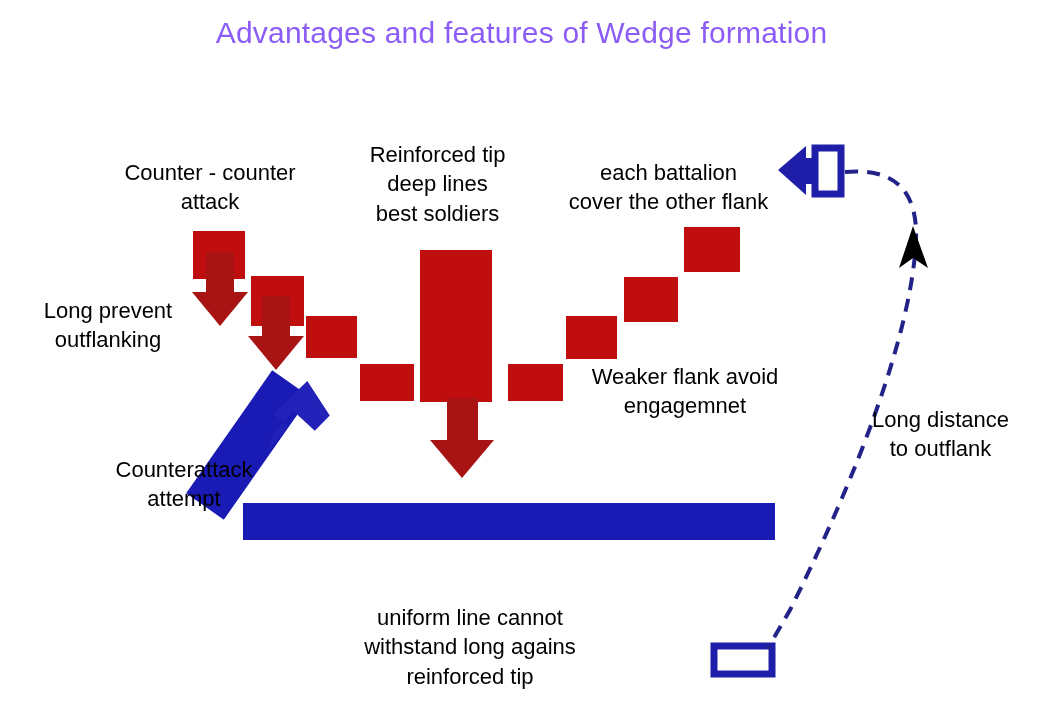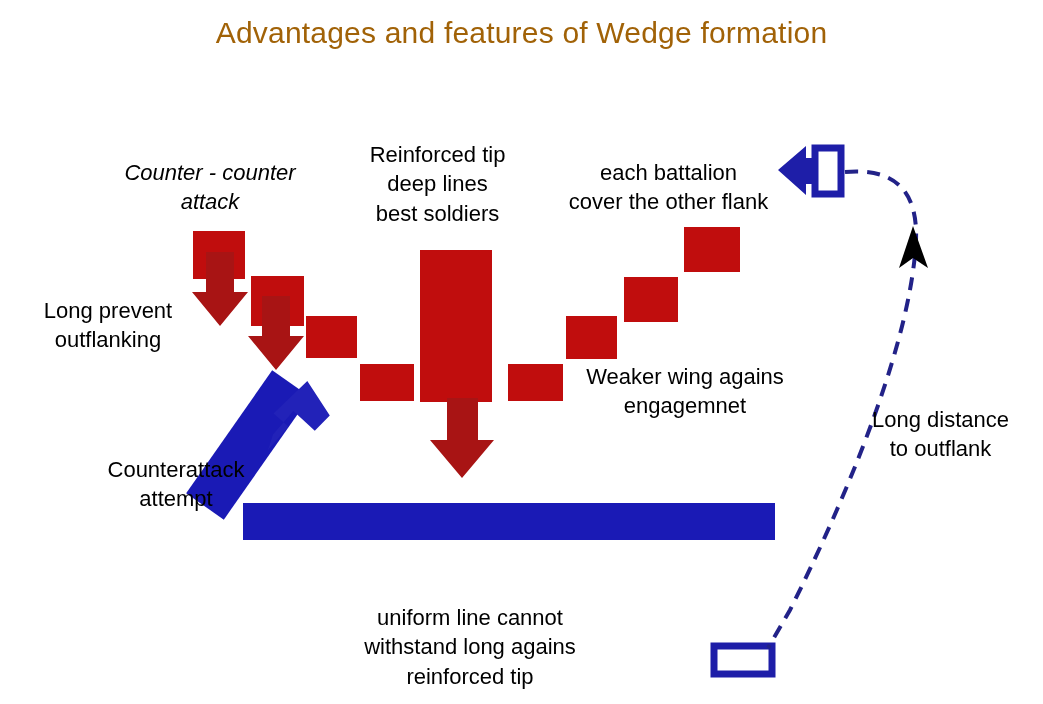--- a/index.html
+++ b/index.html
@@ -17,21 +17,21 @@
     background: #ffffff;
     overflow: hidden;
   }
   .title {
     position: absolute;
     left: 0;
     top: 16px;
     width: 1043px;
     text-align: center;
     font-size: 30px;
-    color: #a16207;
+    color: #8b5cf6;
     letter-spacing: 0.2px;
   }
   .lbl {
     position: absolute;
     font-size: 22px;
     line-height: 1.33;
     color: #000000;
     text-align: center;
     white-space: pre-line;
   }
@@ -87,39 +87,39 @@
     </g>
 
     <rect x="714" y="646" width="58" height="28" fill="#ffffff" stroke="#1E1EA8" stroke-width="7"></rect>
 
     <path d="M 845 172 C 890 168 918 186 916 240 C 912 330 860 470 790 610 L 768 648" fill="none" stroke="#222288" stroke-width="4" stroke-dasharray="13,9"></path>
 
     <polygon points="913,226 928,268 913,258 899,268" fill="#000000"></polygon>
 
   </svg>
 
-  <div class="lbl" style="left:90px; top:158px; width:240px;font-style:italic;">Counter - counter
+  <div class="lbl" style="left:90px; top:158px; width:240px;">Counter - counter
 attack</div>
 
   <div class="lbl" style="left:8px; top:296px; width:200px;">Long prevent
 outflanking</div>
 
   <div class="lbl" style="left:330px; top:140px; width:215px;">Reinforced tip
 deep lines
 best soldiers</div>
 
   <div class="lbl" style="left:546px; top:158px; width:245px;">each battalion
 cover the other flank</div>
 
-  <div class="lbl" style="left:565px; top:362px; width:240px;">Weaker wing agains
+  <div class="lbl" style="left:565px; top:362px; width:240px;">Weaker flank avoid
 engagemnet</div>
 
   <div class="lbl" style="left:848px; top:405px; width:185px;">Long distance
 to outflank</div>
 
-  <div class="lbl" style="left:76px; top:455px; width:200px;">Counterattack
+  <div class="lbl" style="left:84px; top:455px; width:200px;">Counterattack
 attempt</div>
 
   <div class="lbl" style="left:320px; top:560px; width:300px;margin-top:43px;">uniform line cannot
 withstand long agains
 reinforced tip</div>
 
 </div>
 
 </body></html>

